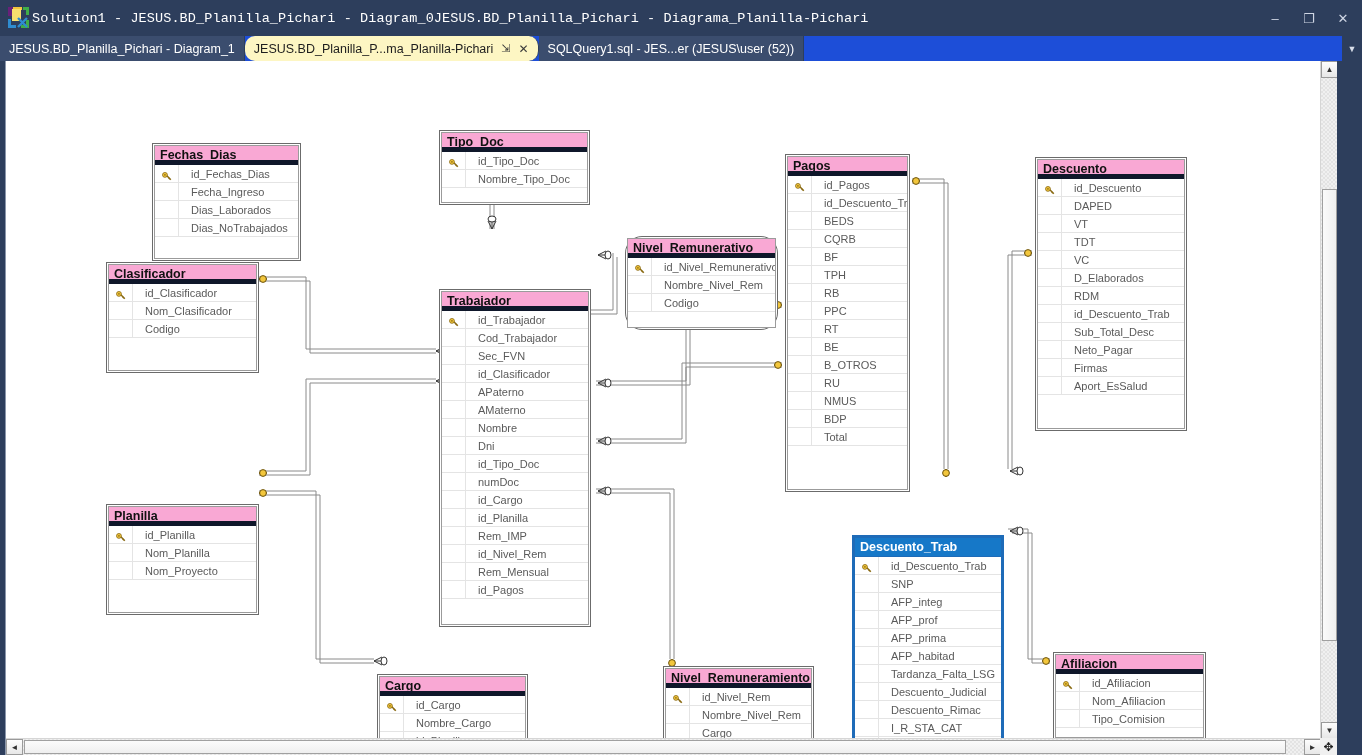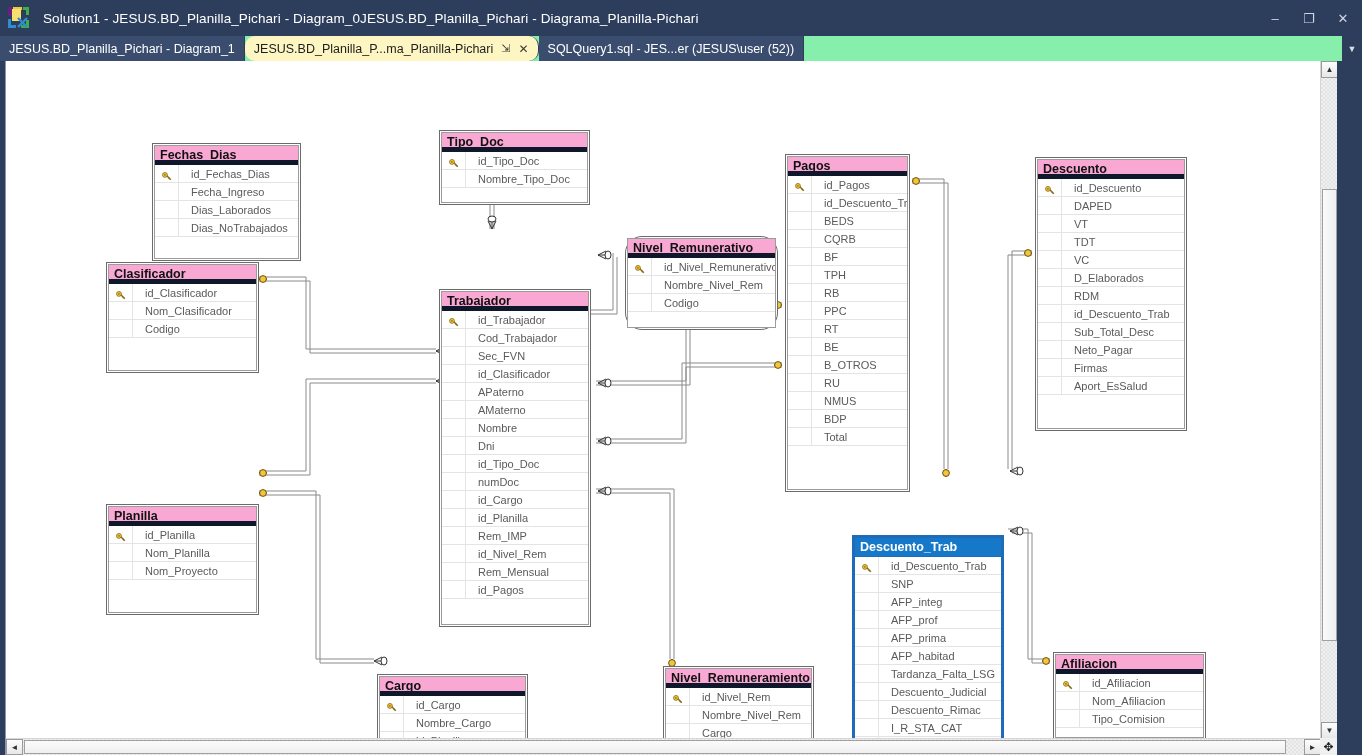--- a/index.html
+++ b/index.html
@@ -14,34 +14,35 @@
 
   
   #titlebar {
     position:absolute; left:0; top:0; width:1362px; height:36px;
     background:#2d3e5c;
     display:flex; align-items:center;
   }
   #vs-icon { width:22px; height:22px; margin-left:8px; position:relative; flex:0 0 auto; }
   #vs-icon .sq { position:absolute; }
   #title-text {
-    color:#ffffff; font-size:13.5px; margin-left:13px; white-space:nowrap;
+    color:#ffffff; font-size:13.5px; margin-left:2px; white-space:nowrap;
     letter-spacing:0.1px;
+    font-family:Liberation Mono, monospace;
   }
   .wbtn {
     width:34px; height:36px; display:flex; align-items:center; justify-content:center;
     color:#cfd6e4; font-size:13px;
   }
   #winbtns { position:absolute; right:2px; top:0; display:flex; }
   .wglyph { display:block; }
 
   
   #tabstrip {
     position:absolute; left:0; top:36px; width:1362px; height:25px;
-    background:#86efac;
+    background:#1d4ed8;
     display:flex; align-items:stretch;
   }
   .tab {
     display:flex; align-items:center; padding:0 9px;
     font-size:12.5px; color:#ffffff; white-space:nowrap;
     border-right:1px solid #2d3e5c;
   }
   .tab.inactive { background:#3b4d6e; color:#ffffff; }
   .tab.active { background:#fdf6c3; color:#1d1d1d;border-radius:10px; }
   .tab .tabicon { margin-left:8px; font-size:12px; color:#3a3a3a; line-height:1; }

